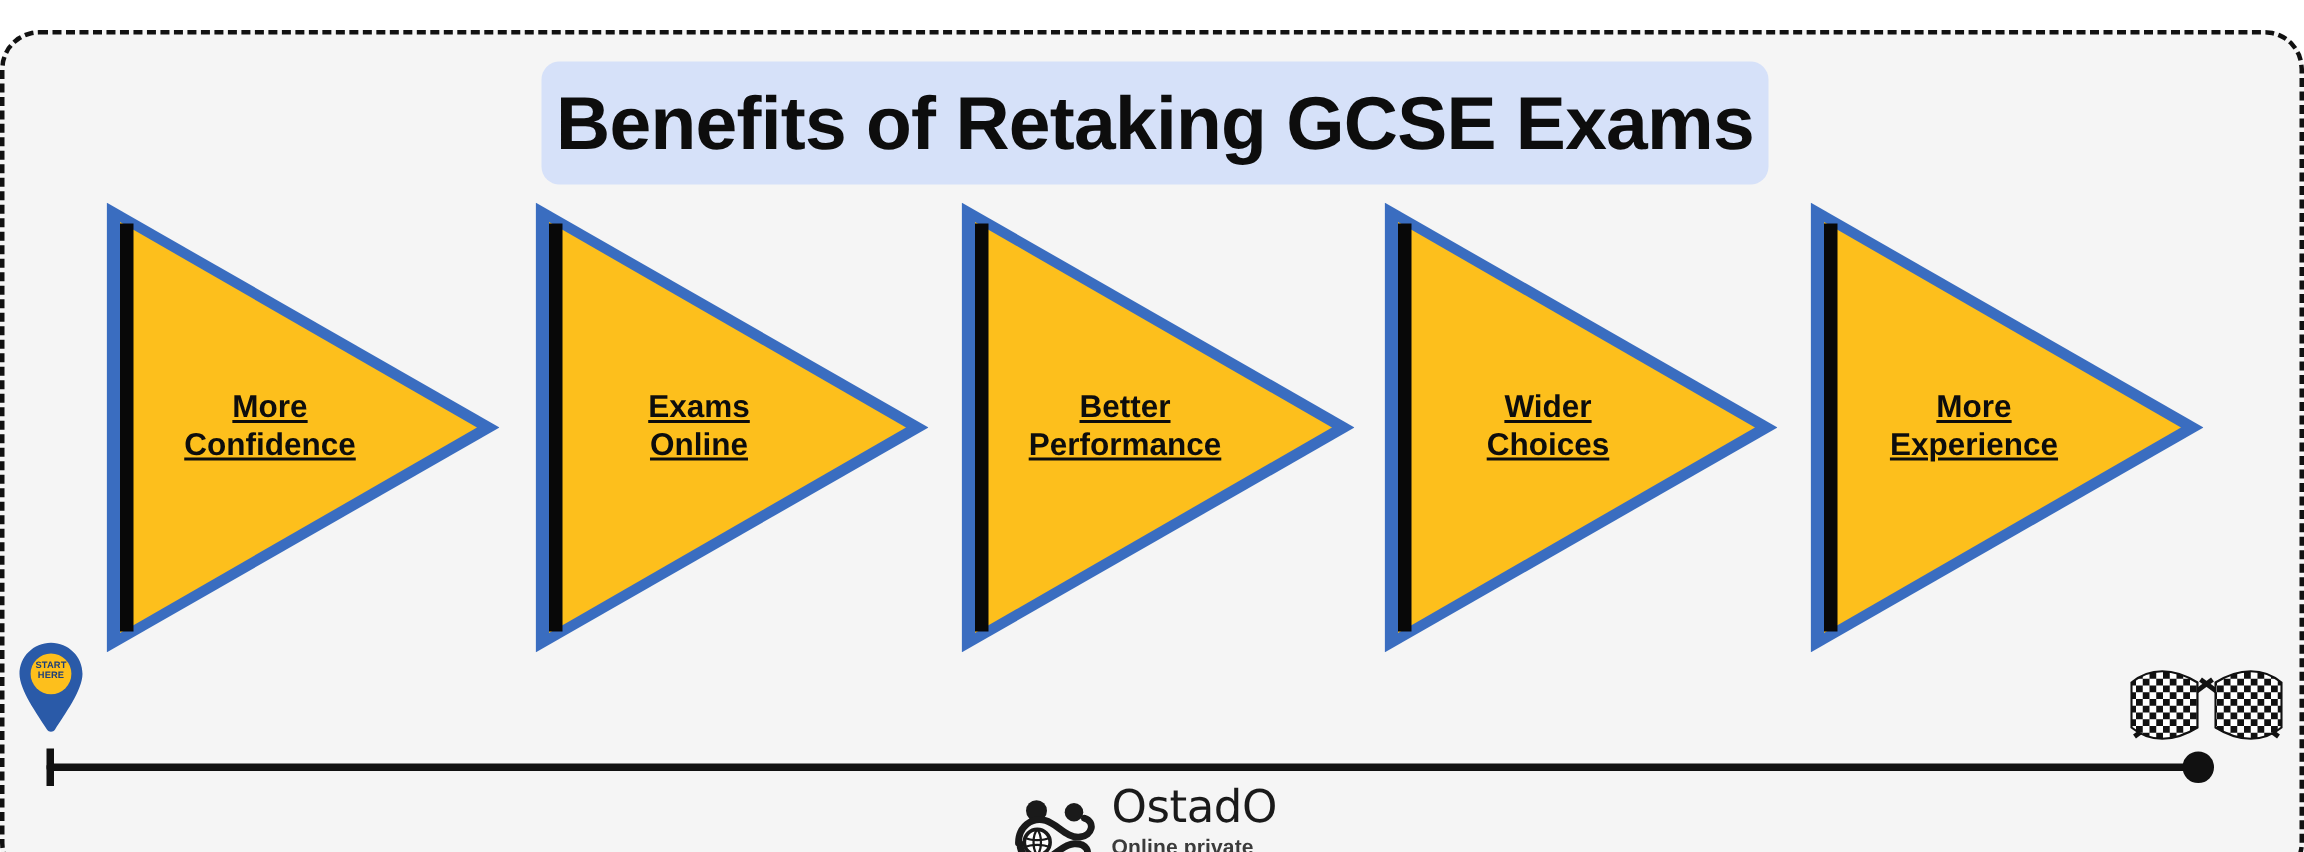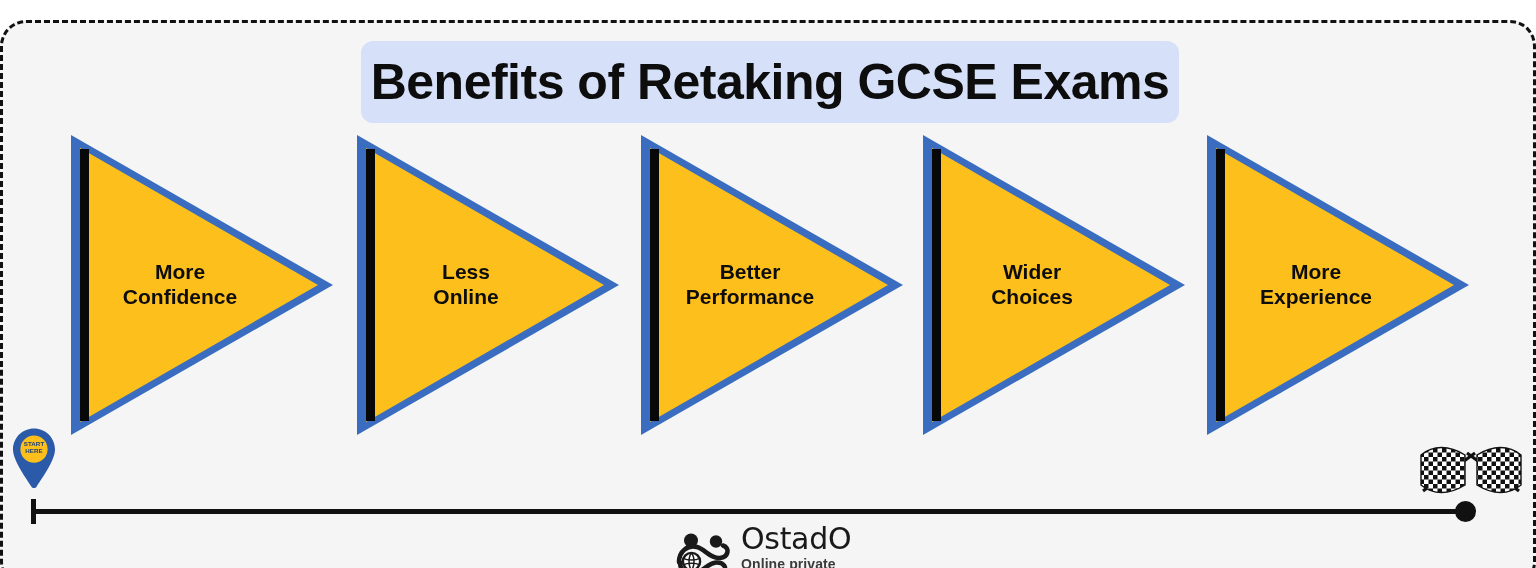--- a/index.html
+++ b/index.html
@@ -104,21 +104,21 @@
     flex-direction: column;
     align-items: center;
     justify-content: center;
     text-align: center;
     font-size: 21px;
     font-weight: bold;
     line-height: 1.18;
     color: #0d0d0d;
     pointer-events: none;
   }
-  .arrow-label span { display: block; white-space: nowrap; }
+  .arrow-label span { display: block; white-space: nowrap; text-decoration: underline; }
 
   
   #track {
     position: absolute;
     left: 28px;
     top: 486px;
     width: 1436px;
     height: 5px;
     background: #111111;
     border-radius: 2px;
@@ -229,21 +229,21 @@
         <span>More</span>
         <span>Confidence</span>
       </div>
     </div>
 
     <div class="arrow-step" style="left:354px;">
       <div class="arrow-outer"></div>
       <div class="arrow-inner"></div>
       <div class="arrow-bar"></div>
       <div class="arrow-label">
-        <span>Less</span>
+        <span>Exams</span>
         <span>Online</span>
       </div>
     </div>
 
     <div class="arrow-step" style="left:920px;">
       <div class="arrow-outer"></div>
       <div class="arrow-inner"></div>
       <div class="arrow-bar"></div>
       <div class="arrow-label">
         <span>Wider</span>

